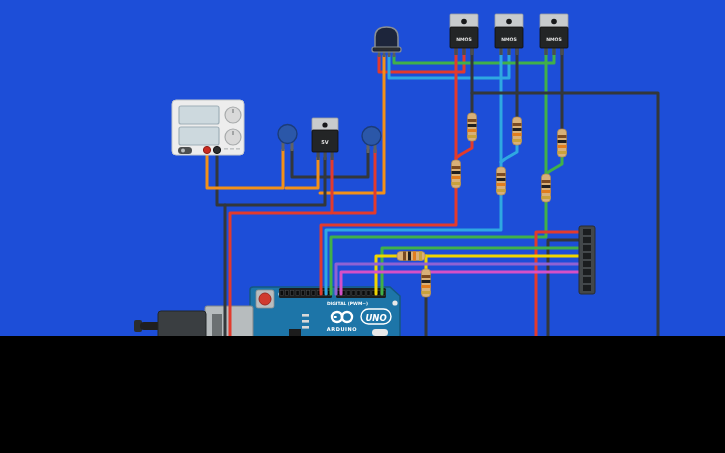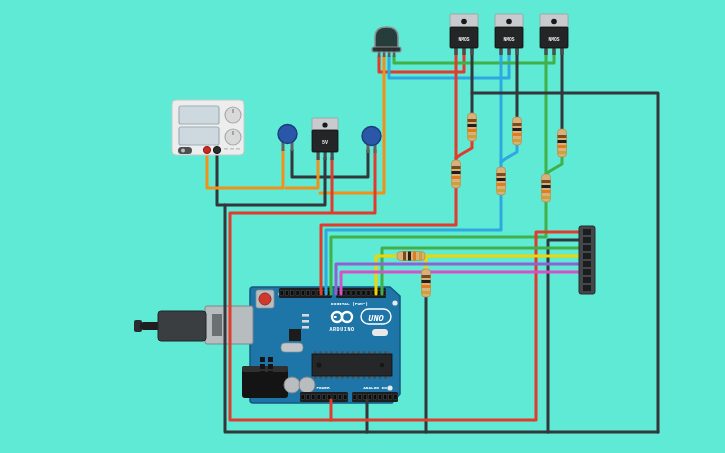--- a/index.html
+++ b/index.html
@@ -1,17 +1,17 @@
 <!DOCTYPE html>
 <html><head>
 <meta charset="utf-8">
 <style>
   html,body{margin:0;padding:0;background:#000;}
   body{font-family:"DejaVu Sans", sans-serif;}
-  #stage{width:725px;height:453px;position:relative;background:#5eead4;overflow:hidden;font-family:Liberation Mono, monospace;}
+  #stage{width:725px;height:336px;position:relative;background:#1d4ed8;overflow:hidden;}
   svg{display:block;}
   text{user-select:none;}
 </style>
 </head>
 <body>
 
 <div id="stage">
 <svg id="cv" width="725" height="453" viewBox="0 0 725 453" xmlns="http://www.w3.org/2000/svg">
 
   <g>

